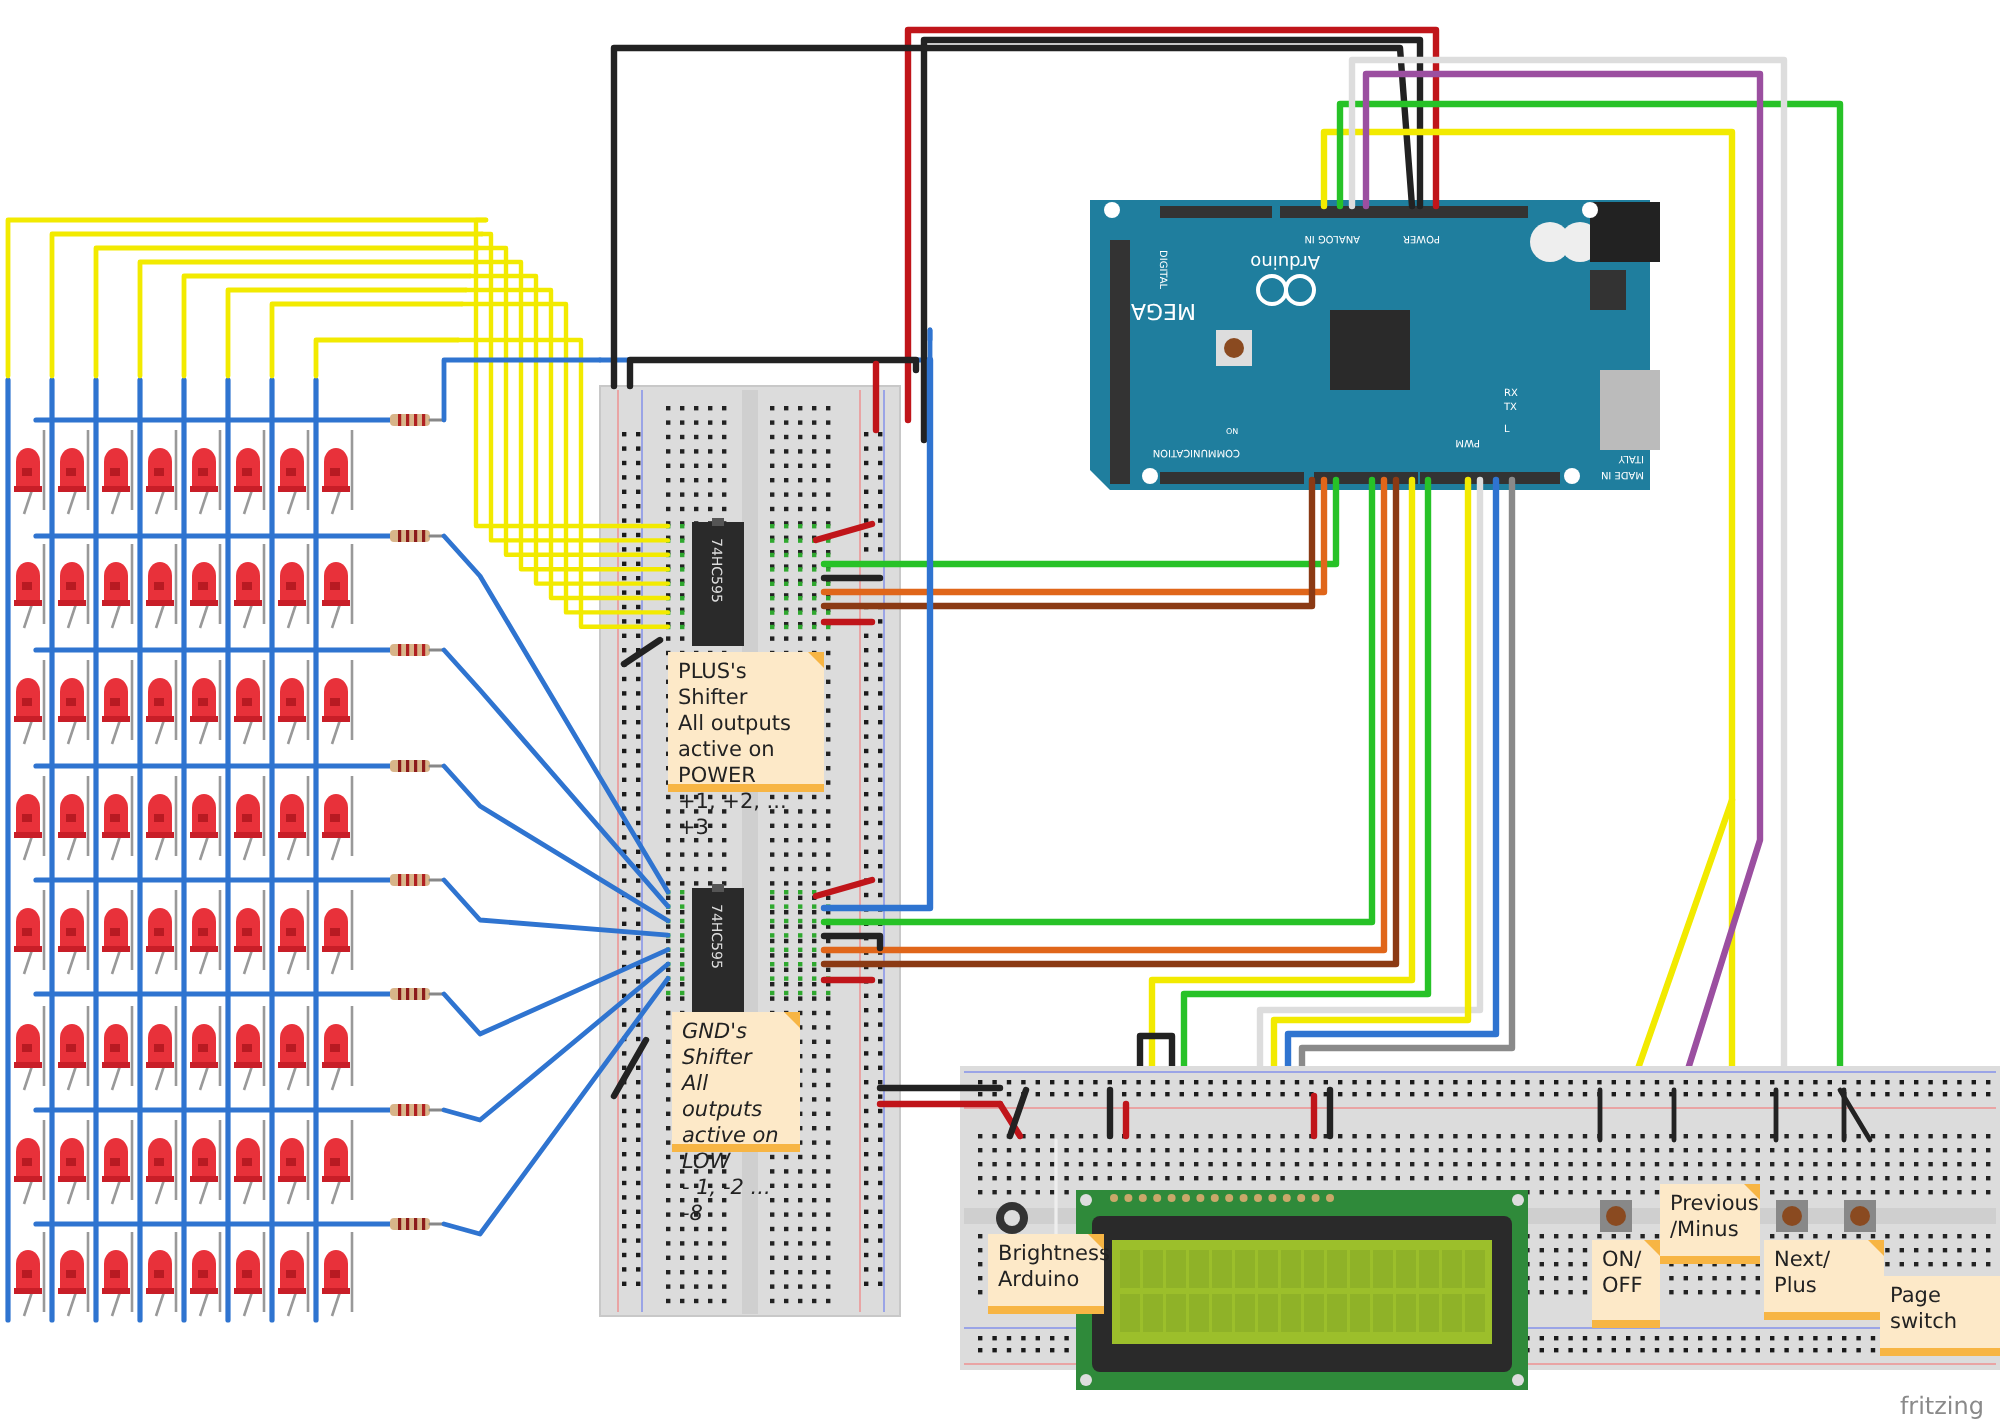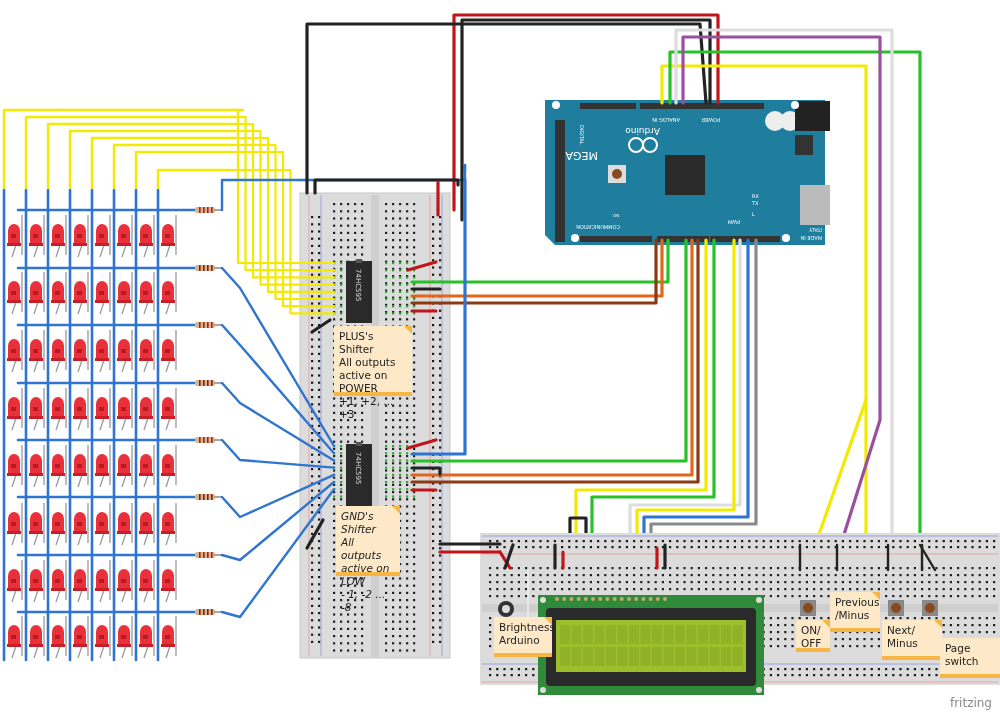--- a/index.html
+++ b/index.html
@@ -2808,31 +2808,31 @@
   <div class="note" style="left:336px;top:506px;width:64px;height:70px;font-style:italic;">
     <div>GND's Shifter</div>
     <div>All outputs</div>
     <div>active on LOW</div>
     <div>- 1, -2 ... -8</div>
   </div>
   <div class="note" style="left:472px;top:617px;width:58px;height:40px;margin-left:22px;">
     <div>Brightness</div>
     <div>Arduino</div>
   </div>
-  <div class="note" style="left:796px;top:620px;width:34px;height:32px;">
+  <div class="note" style="left:796px;top:620px;width:34px;height:44px;">
     <div>ON/</div>
     <div>OFF</div>
   </div>
   <div class="note" style="left:830px;top:592px;width:50px;height:40px;">
     <div>Previous</div>
     <div>/Minus</div>
   </div>
   <div class="note" style="left:882px;top:620px;width:60px;height:40px;">
     <div>Next/</div>
-    <div>Minus</div>
+    <div>Plus</div>
   </div>
   <div class="note" style="left:940px;top:614px;width:80px;height:40px;margin-top:24px;">
     <div>Page</div>
     <div>switch</div>
   </div>
 
   <div class="brand">fritzing</div>
 </div>
 
 </body></html>

